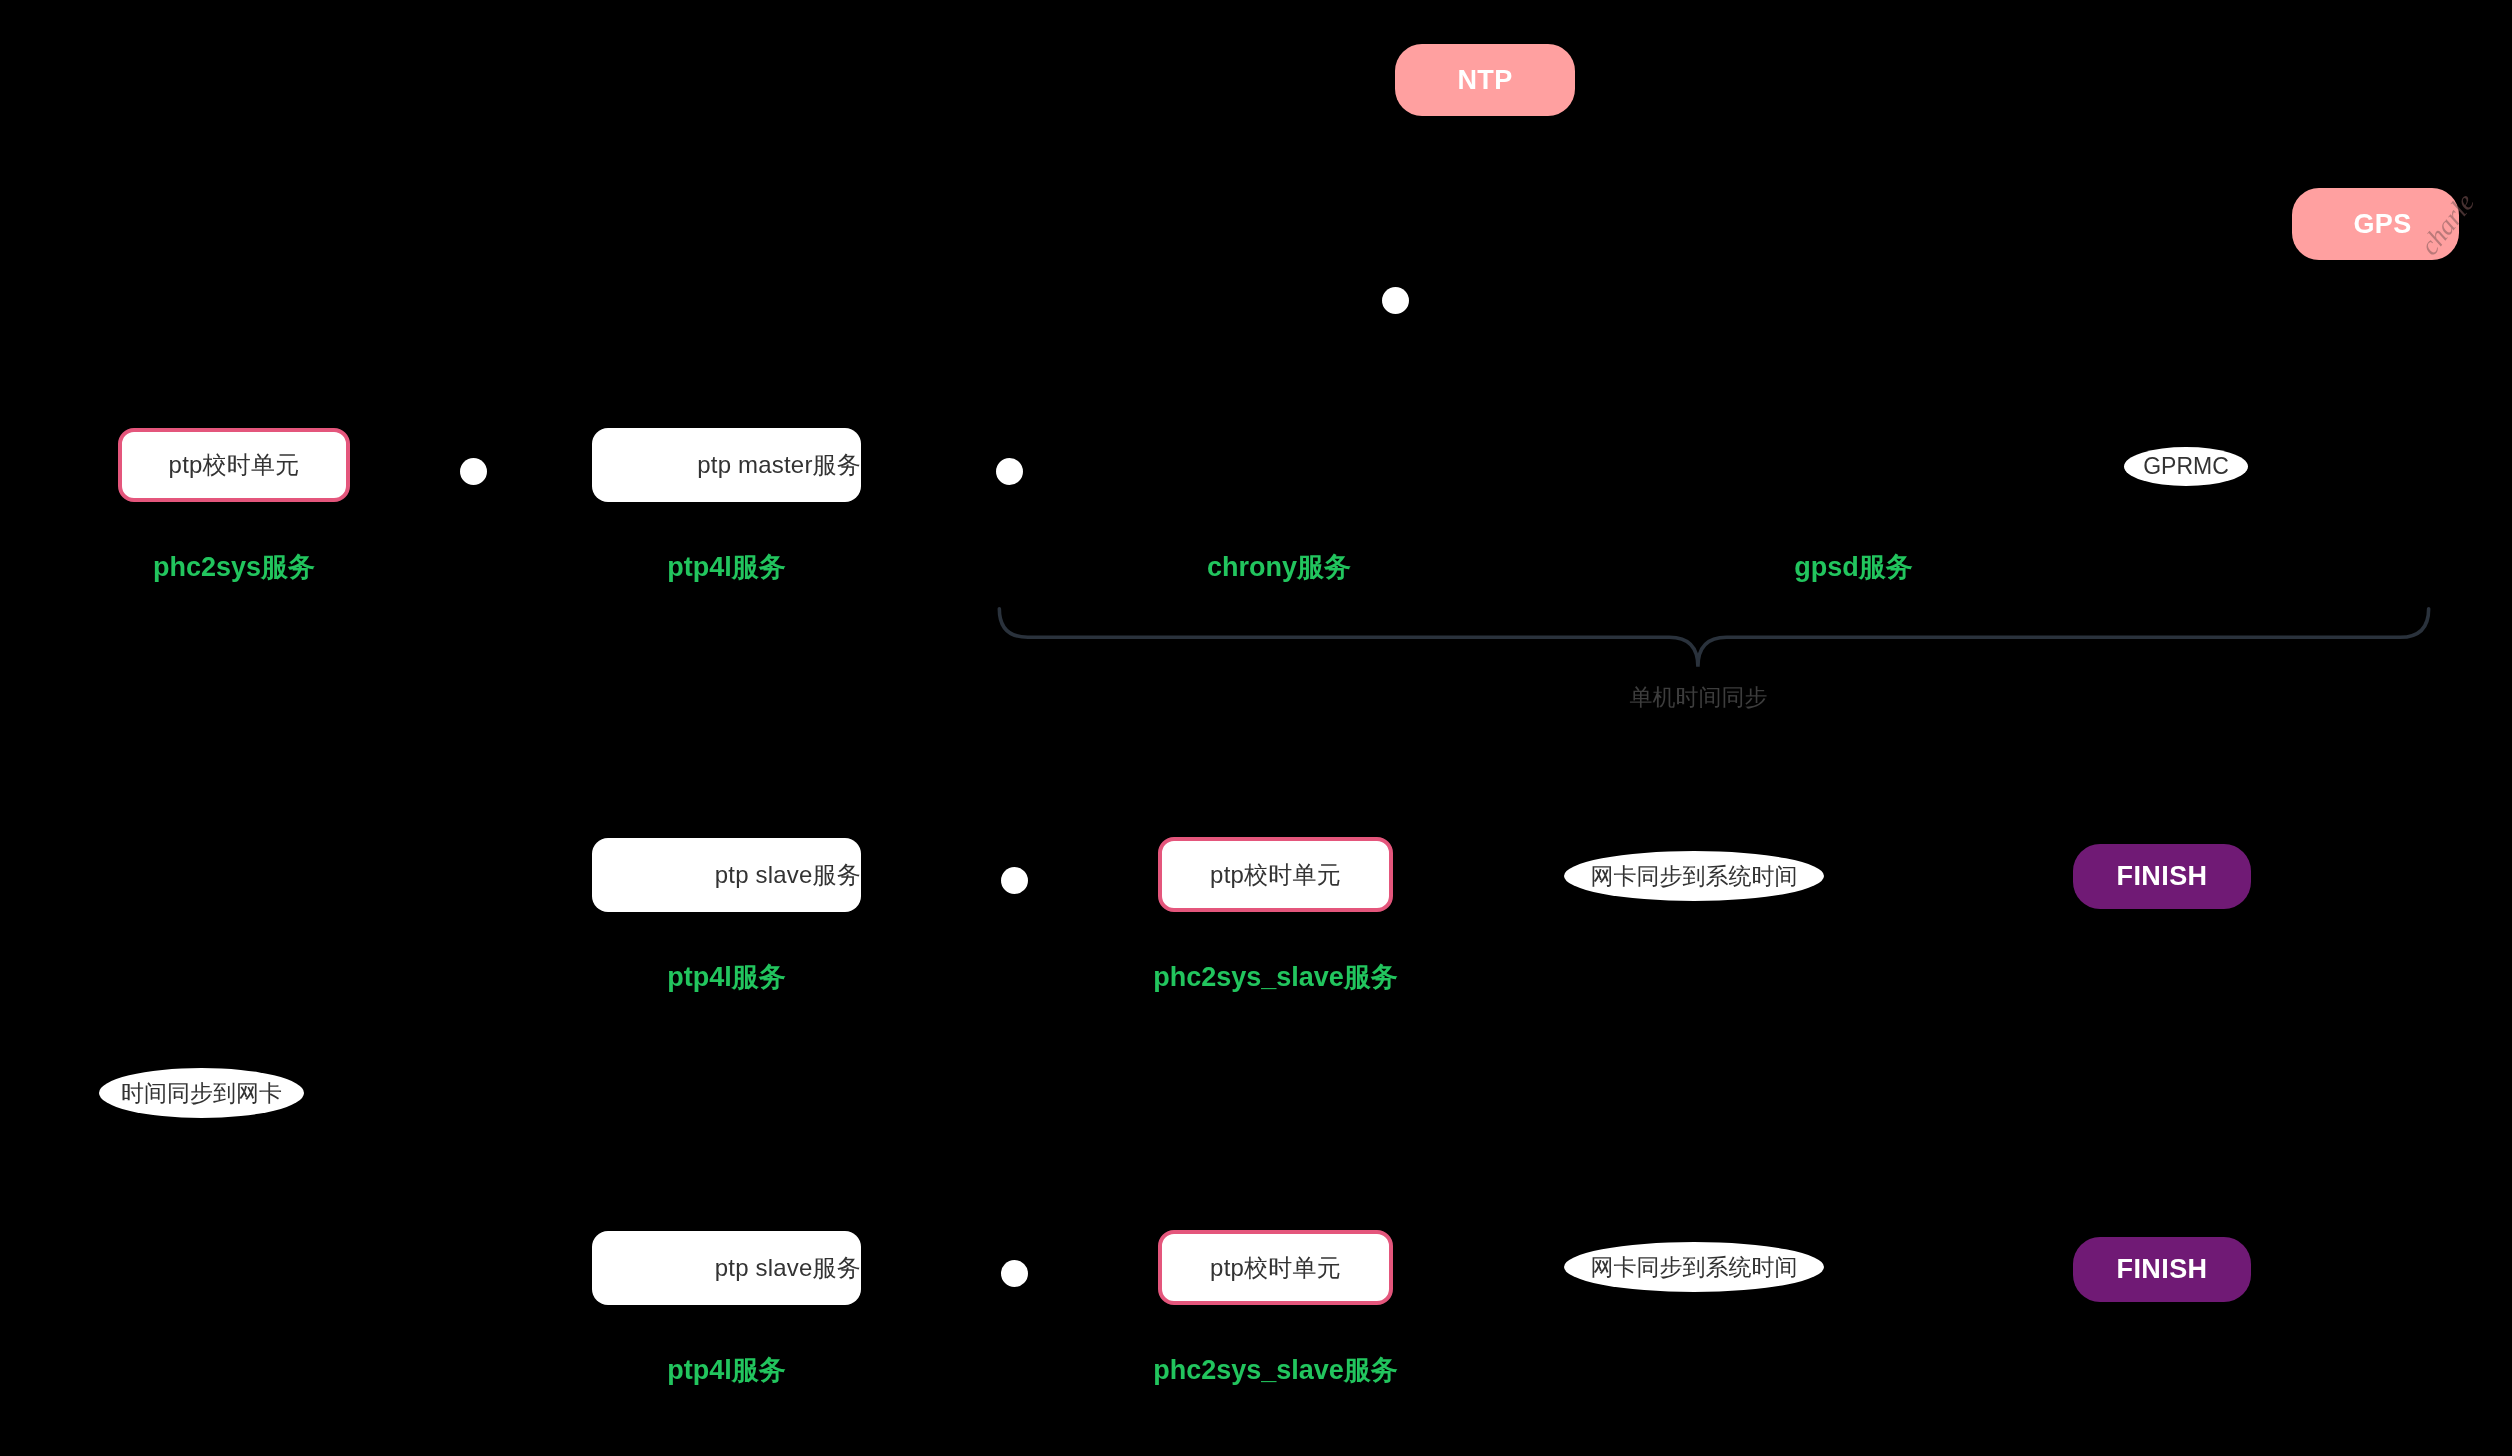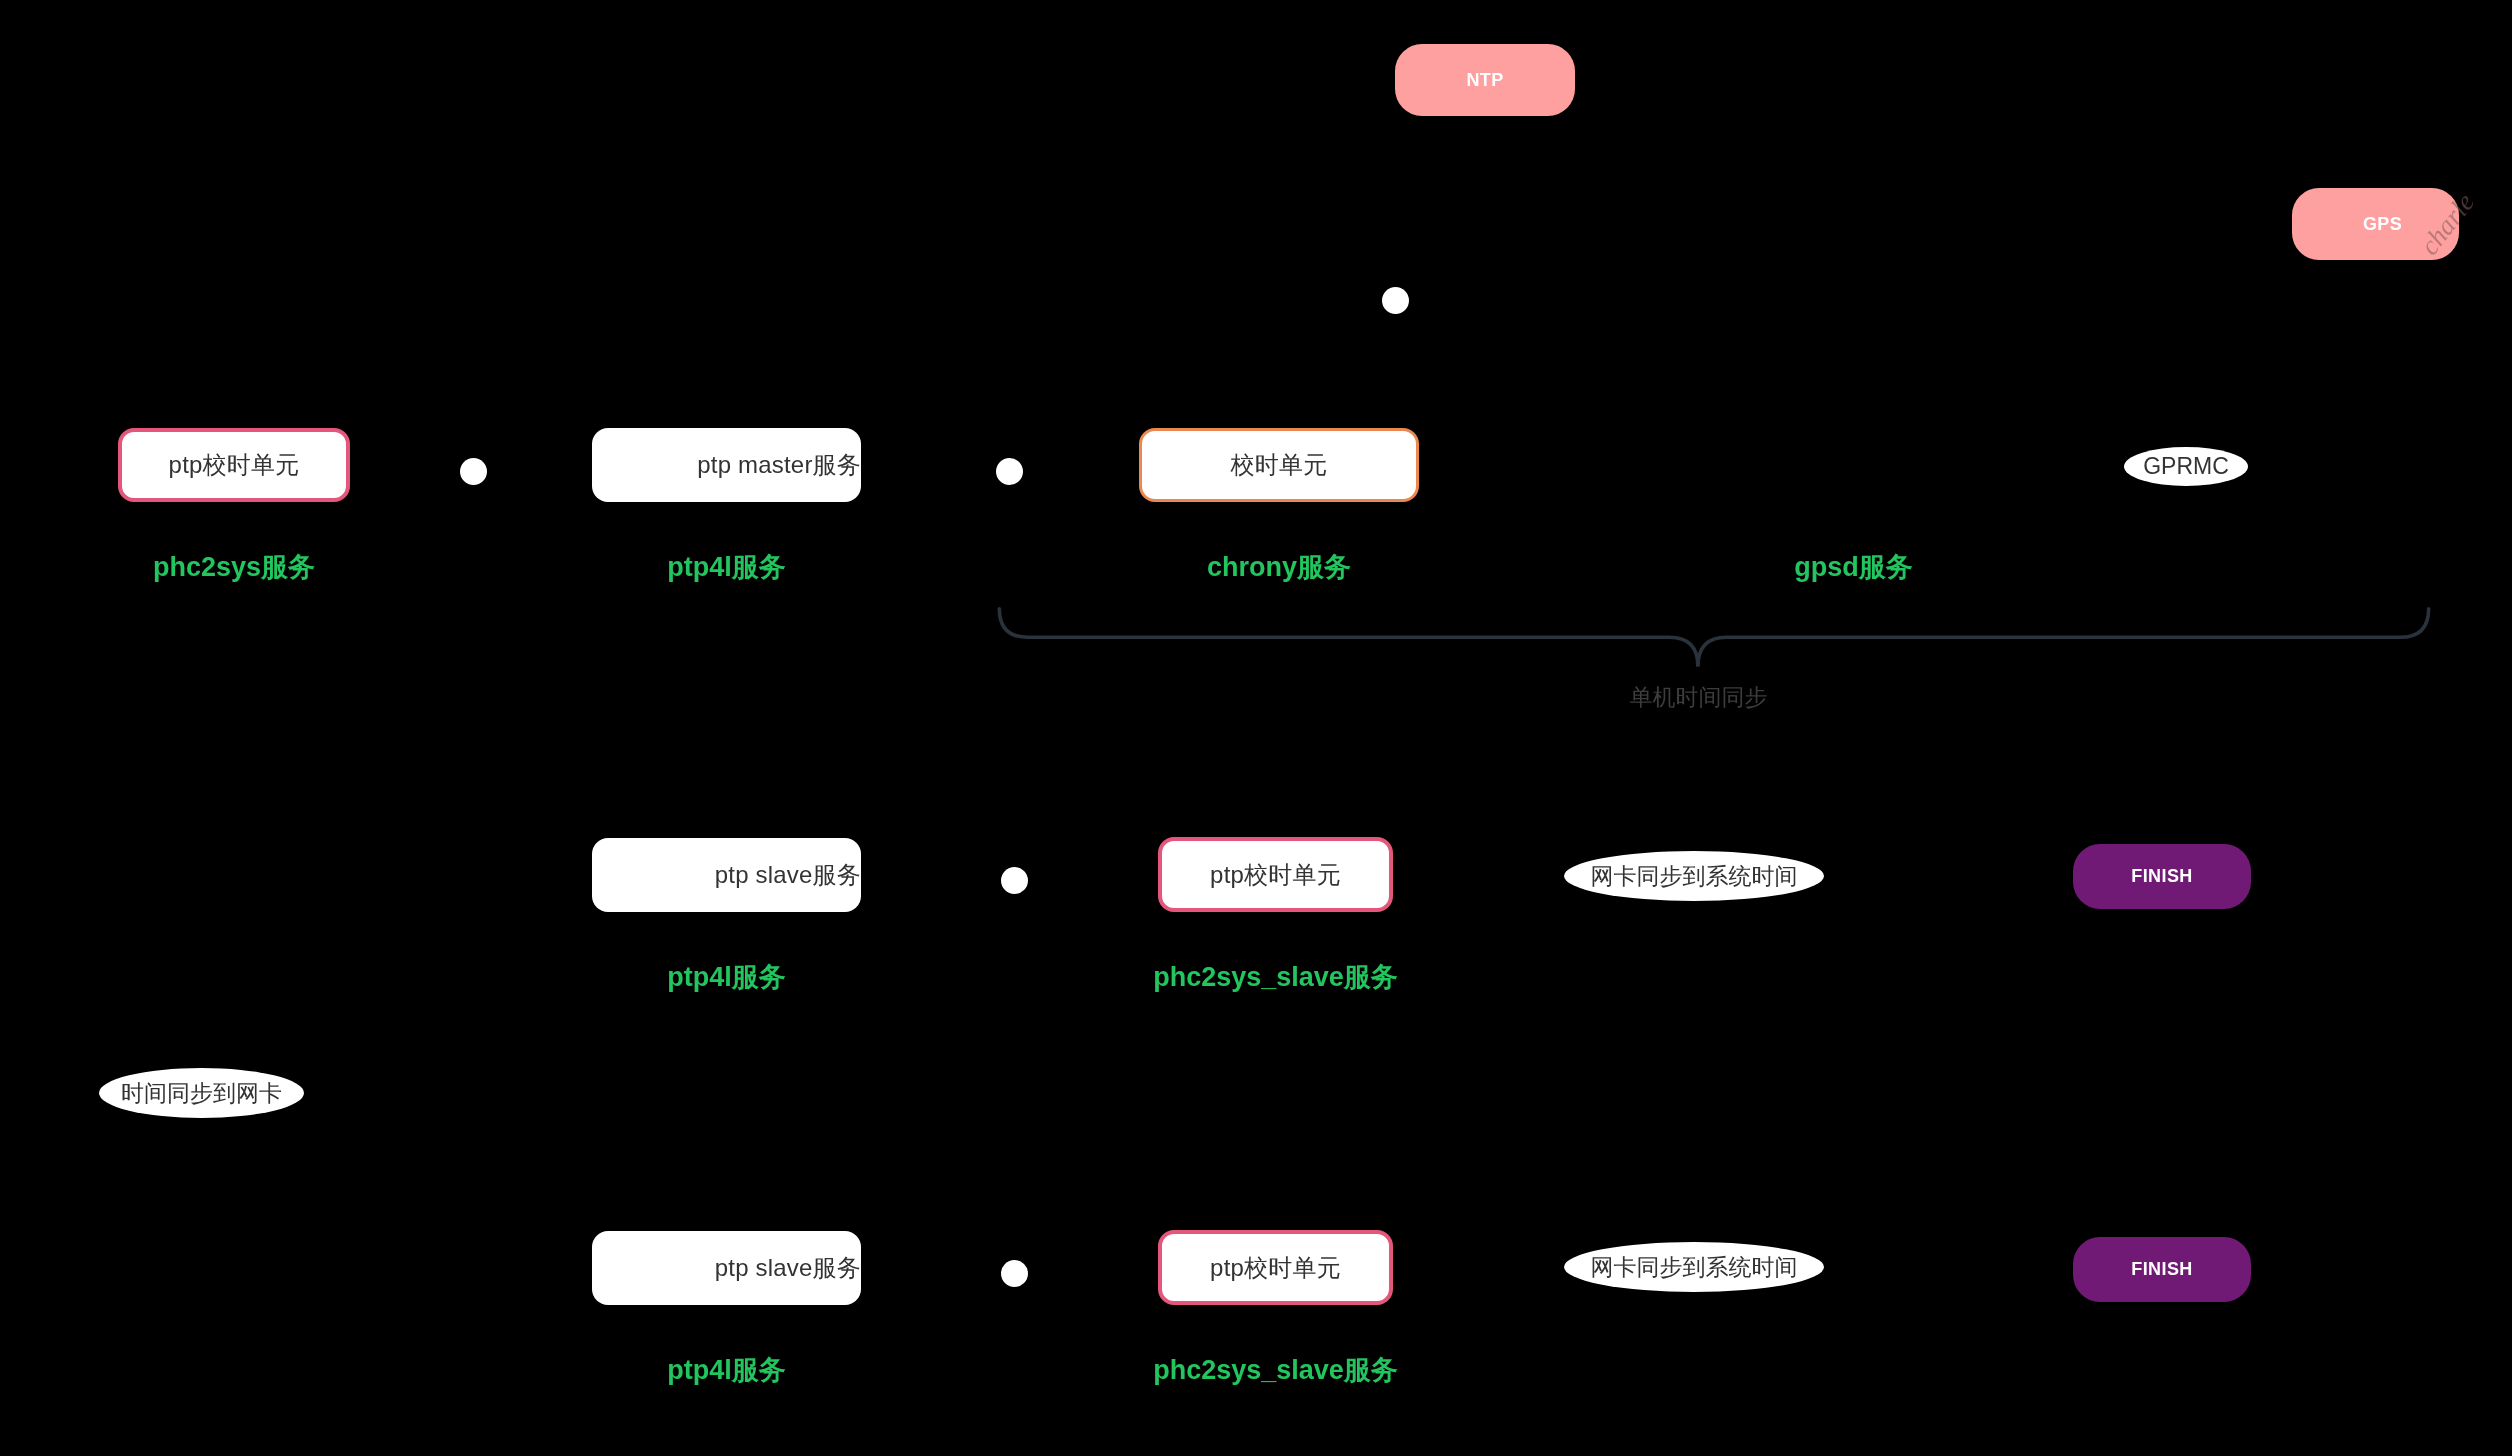--- a/index.html
+++ b/index.html
@@ -40,21 +40,21 @@
   }
   .box.plain   { border: 0 solid transparent; justify-content: flex-end; }
   .box.pink    { border: 4.5px solid #e4567c; }
   .box.orange  { border: 3.6px solid #e9884f; }
 
   
   .pill {
     border-radius: 27px;
     color: #ffffff;
     font-weight: bold;
-    font-size: 18px;
+    font-size: 27px;
     letter-spacing: 0.4px;
   }
   .pill.red  { background: #ffa0a0; }
   .pill.blue { background: #701a75; }
 
   
   .ellipse {
     background: #ffffff;
     color: #333333;
     border-radius: 50%;
@@ -129,23 +129,20 @@
   <div class="node box pink" style="left:118px; top:428px; width:232px; height:74px;">
     <span>ptp校时单元</span>
   </div>
   <div class="caption" style="left:118px; top:549px; width:232px;">phc2sys服务</div>
 
   <div class="node box plain" style="left:592px; top:428px; width:269px; height:74px;">
     <span>ptp master服务</span>
   </div>
   <div class="caption" style="left:592px; top:549px; width:269px;">ptp4l服务</div>
 
-  <div class="node box orange" style="left:1139px; top:428px; width:280px; height:74px;">
-    <span>校时单元</span>
-  </div>
   <div class="caption" style="left:1139px; top:549px; width:280px;">chrony服务</div>
 
   <div class="caption" style="left:1719px; top:549px; width:269px;">gpsd服务</div>
 
   <div class="node ellipse" style="left:2124px; top:447px; width:124px; height:39px;">
     <span>GPRMC</span>
   </div>
 
   <svg class="brace-svg" style="left:987px; top:606px;" width="1454" height="67" viewBox="0 0 1620 75">
     <path d="M 10 3 Q 10 35 42 35 L 760 35 Q 792 35 792 68 Q 792 35 824 35 L 1578 35 Q 1610 35 1610 3" fill="none" stroke="#2a323c" stroke-width="4" stroke-linecap="round"></path>

